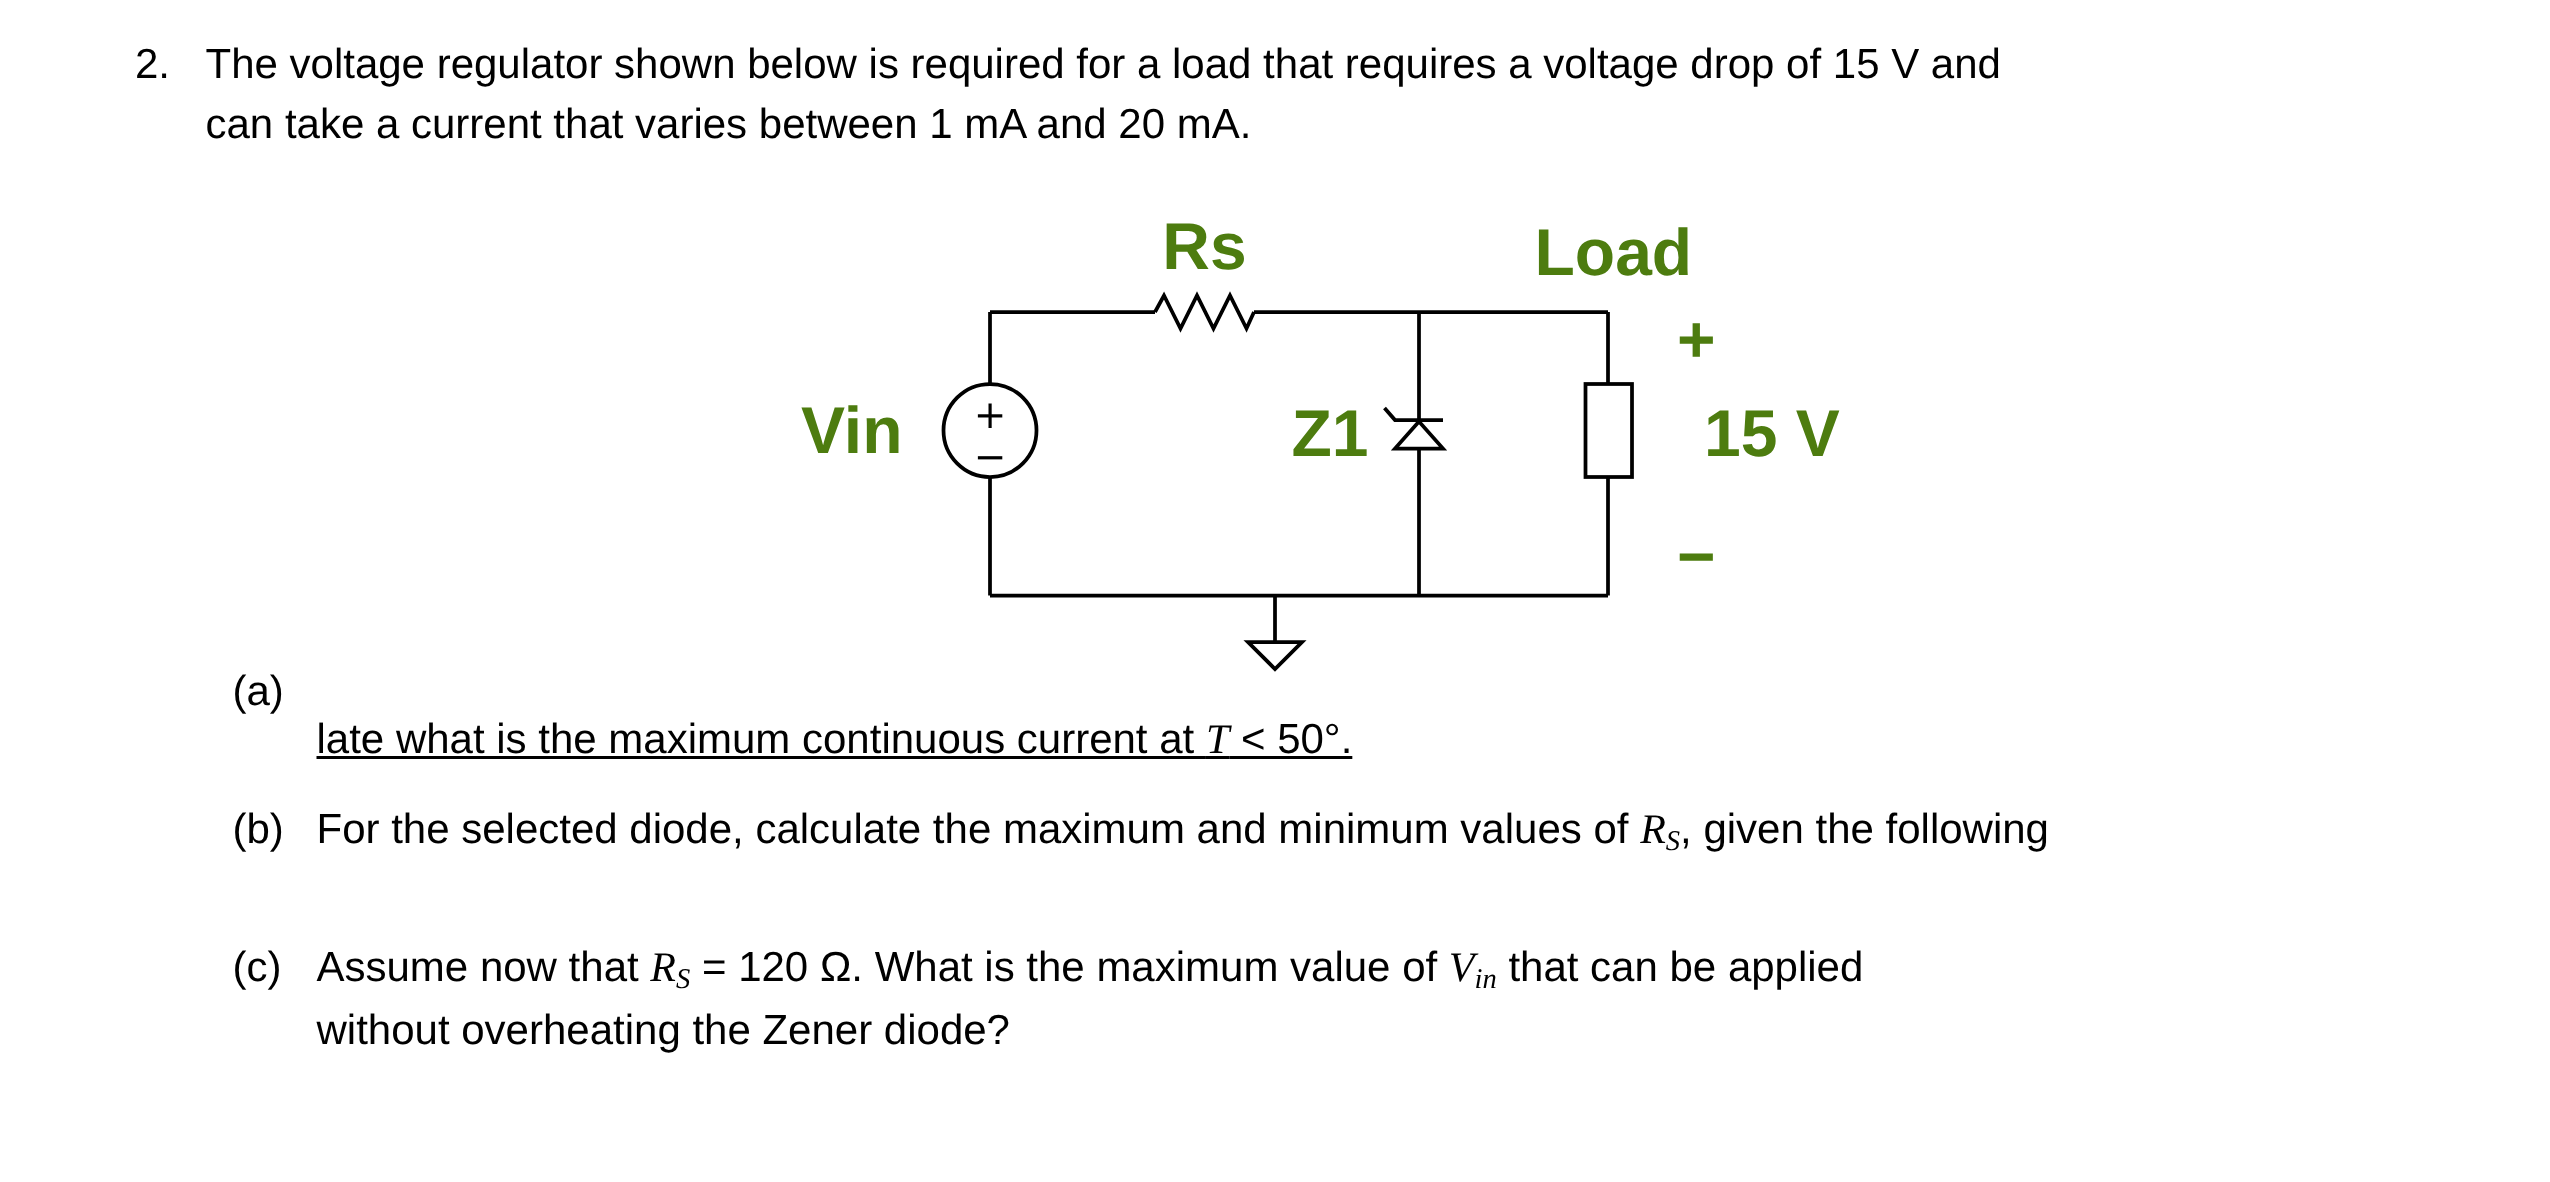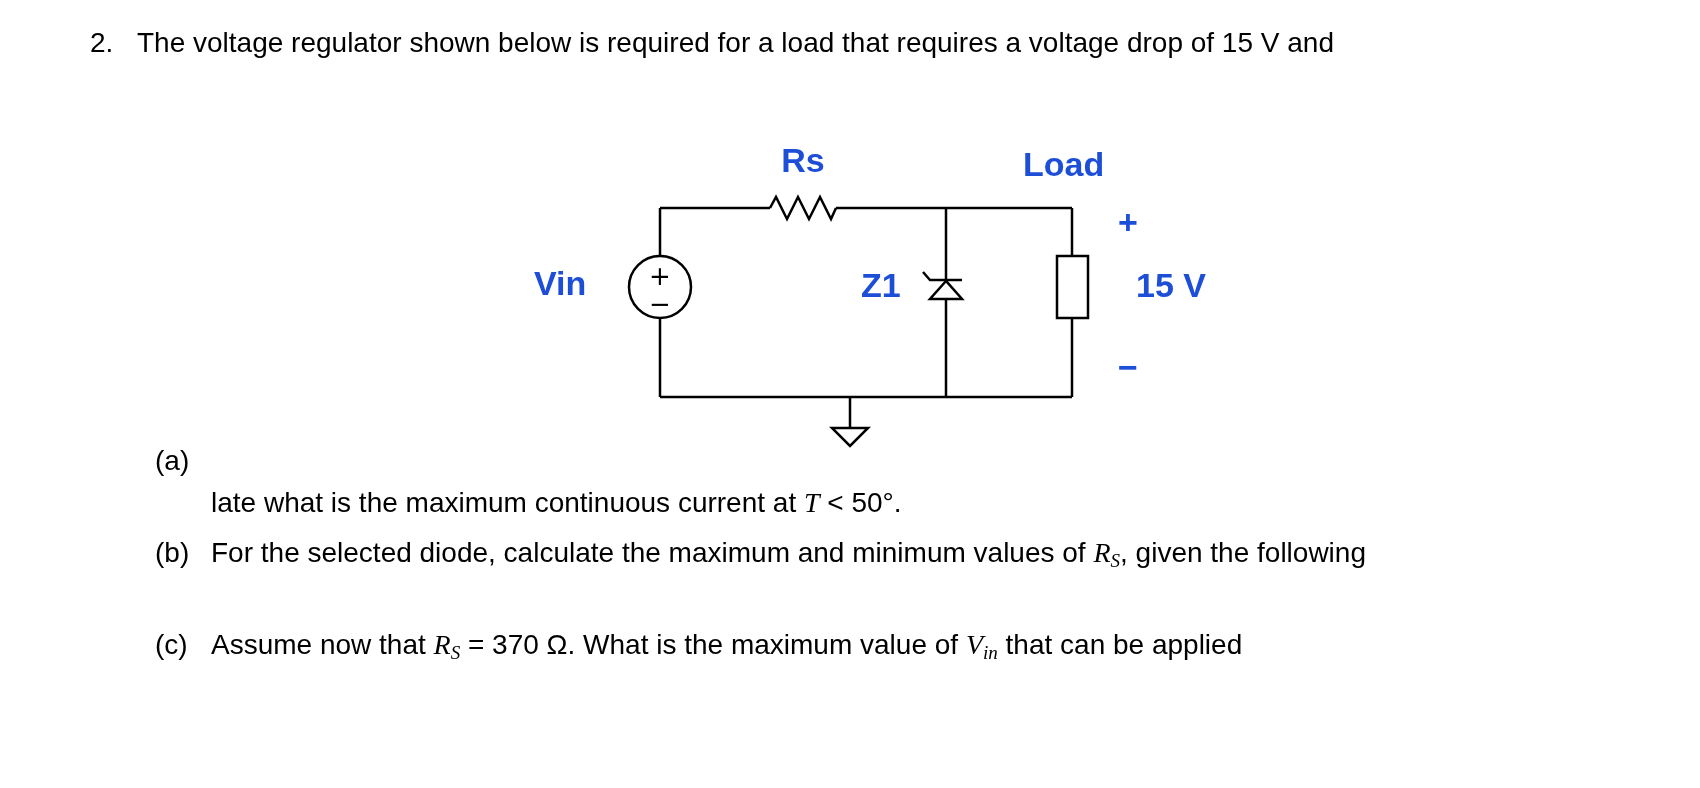--- a/index.html
+++ b/index.html
@@ -26,38 +26,39 @@
   }
   .sub{
     font-family:"Liberation Serif", serif;
     font-style:italic;
     font-size:0.68em;
     vertical-align:-0.25em;
   }
   .clabel{
     position:absolute;
     font-weight:bold;
-    font-size:34px;
+    font-size:44px;
     line-height:1;
     white-space:nowrap;
-    color:#1d4ed8;
+    color:#4d7c0f;
   }
   svg.circuit{
     position:absolute;
     left:0; top:0;
     width:1700px; height:788px;
   }
 </style>
 </head>
 <body>
 
 <div class="page">
 
   <div class="tline" style="left:90px;top:26px;">2.</div>
   <div class="tline just" style="left: 137px; top: 26px; width: 1348px; word-spacing: 0px;">The voltage regulator shown below is required for a load that requires a voltage drop of 15 V and</div>
+  <div class="tline" style="left:137px;top:66px;">can take a current that varies between 1 mA and 20 mA.</div>
 
   <svg class="circuit" viewBox="0 0 1700 788">
     <g stroke="#000" stroke-width="2.5" fill="none">
 
       <g>
         <path d="M660,208 H770"></path>
         <path d="M836,208 H1072"></path>
       </g>
       <polyline points="770,208 776,197 787,219 798,197 809,219 820,197 831,219 836,208"></polyline>
 
@@ -94,21 +95,22 @@
 
   <div class="clabel" style="left:770px;top:143px;width:66px;text-align:center;">Rs</div>
   <div class="clabel" style="left:1023px;top:147px;">Load</div>
   <div class="clabel" style="left:534px;top:266px;">Vin</div>
   <div class="clabel" style="left:861px;top:268px;">Z1</div>
   <div class="clabel" style="left:1118px;top:205px;">+</div>
   <div class="clabel" style="left:1136px;top:268px;">15 V</div>
   <div class="clabel" style="left:1118px;top:350px;">−</div>
 
   <div class="tline" style="left:155px;top:444px;">(a)</div>
-  <div class="tline" style="left:211px;top:486px;"><span>late what is the maximum continuous current at </span><span class="mi">T</span><span> &lt; 50°.</span></div>
+  <div class="tline" style="left:211px;top:476px;text-decoration:underline;"><span>late what is the maximum continuous current at </span><span class="mi">T</span><span> &lt; 50°.</span></div>
 
   <div class="tline" style="left:155px;top:536px;">(b)</div>
   <div class="tline just" style="left: 211px; top: 536px; width: 1274px; word-spacing: 0px;"><span>For the selected diode, calculate the maximum and minimum values of </span><span class="mi">R</span><span class="sub">S</span><span>, given the following</span></div>
 
   <div class="tline" style="left:155px;top:628px;">(c)</div>
-  <div class="tline just" style="left: 211px; top: 628px; width: 1274px; word-spacing: 0px;"><span>Assume now that </span><span class="mi">R</span><span class="sub">S</span><span> = 370 Ω. What is the maximum value of </span><span class="mi">V</span><span class="sub">in</span><span> that can be applied</span></div>
+  <div class="tline just" style="left: 211px; top: 628px; width: 1274px; word-spacing: 0px;"><span>Assume now that </span><span class="mi">R</span><span class="sub">S</span><span> = 120 Ω. What is the maximum value of </span><span class="mi">V</span><span class="sub">in</span><span> that can be applied</span></div>
+  <div class="tline" style="left:211px;top:670px;">without overheating the Zener diode?</div>
 
 </div>
 
 </body></html>

